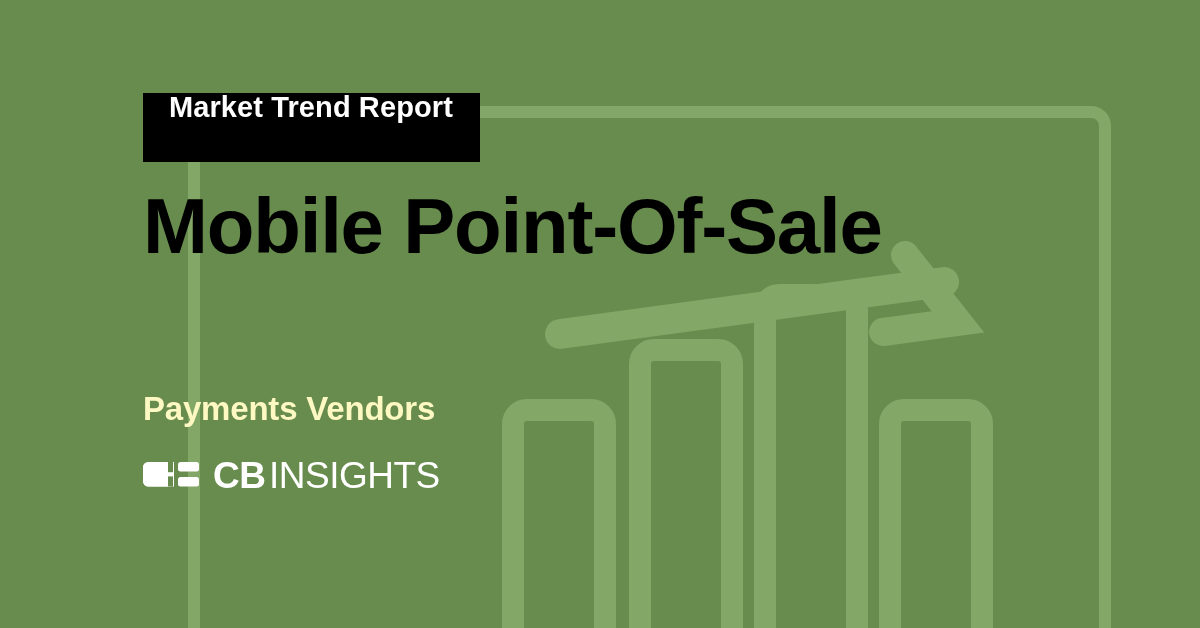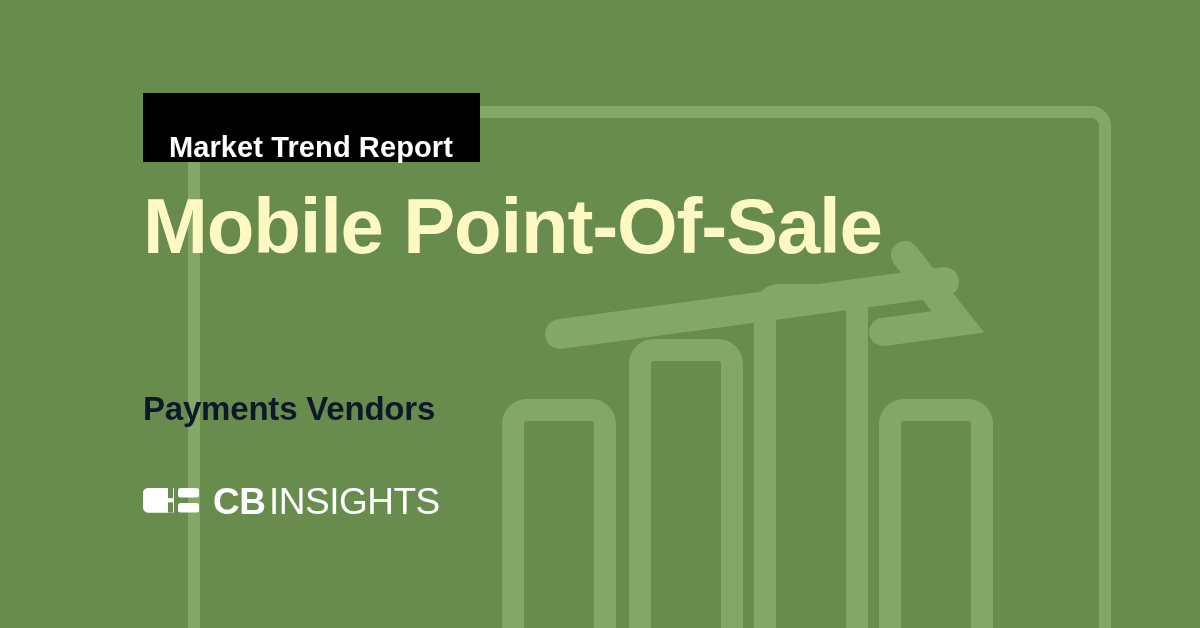--- a/index.html
+++ b/index.html
@@ -35,70 +35,70 @@
     width: 960px;
     height: 628px;
   }
 
   .badge {
     position: absolute;
     left: 0;
     top: 93px;
     height: 69px;
     display: flex;
-    align-items: flex-end;
+    align-items: flex-start;
     background: #000000;
     padding: 0 27px 0 26px;
     box-sizing: border-box;
   }
   .badge-text {
     color: #ffffff;
     font-size: 29px;
     font-weight: 700;
     letter-spacing: 0.1px;
     line-height: 1;
     white-space: nowrap;
     font-family: "Liberation Sans", sans-serif;
   }
 
   .title {
     position: absolute;
     left: 0;
     top: 183px;
     width: 900px;
-    color: #fef9c3;
+    color: #000000;
     font-family: "Liberation Sans", sans-serif;
     font-size: 78px;
     font-weight: 700;
     line-height: 1.12;
     letter-spacing: -1.2px;
     margin: 0;
     text-shadow: 0 0 1px rgba(0,0,0,0.05);
   }
 
   .subtitle {
     position: absolute;
     left: 0;
     top: 389px;
-    color: #0f172a;
+    color: #fef9c3;
     font-family: "Liberation Sans", sans-serif;
     font-size: 33px;
     font-weight: 700;
     letter-spacing: -0.2px;
     line-height: 1.2;
     margin: 0;
   }
 
   
   .logo {
     position: absolute;
     left: 0;
-    top: 474px;
+    top: 458px;
     display: flex;
-    align-items: flex-end;
+    align-items: flex-start;
     height: 50px;
   }
   .logo-mark { display: block; }
   .logo-word {
     display: block;
     margin-left: 14px;
   }
 </style>
 </head>
 <body>

